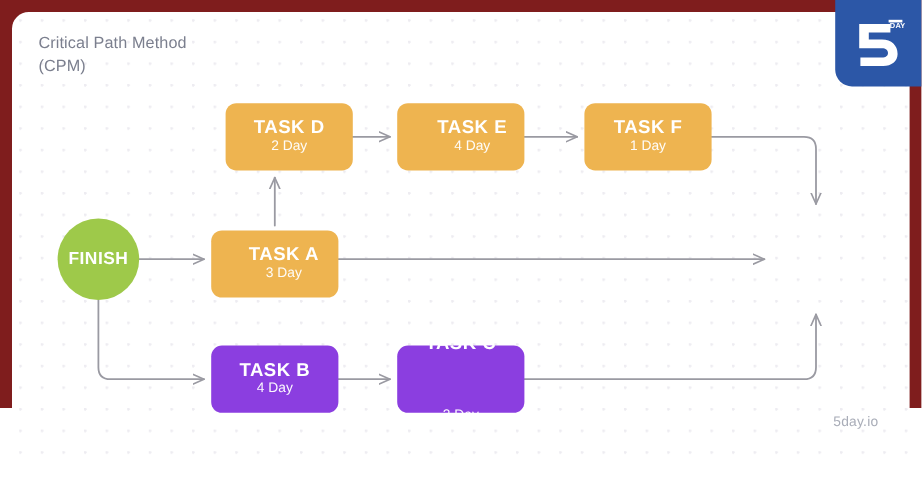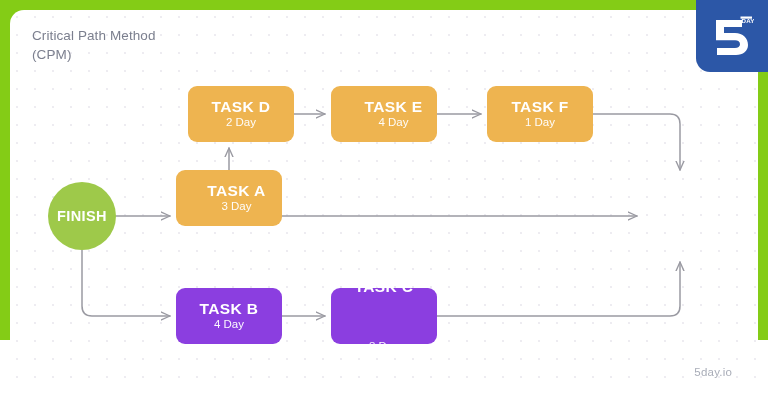--- a/index.html
+++ b/index.html
@@ -4,21 +4,21 @@
 <style>
   * { box-sizing: border-box; margin: 0; padding: 0; }
   html, body {
     width: 768px; height: 404px;
     font-family: "Liberation Sans", sans-serif;
     overflow: hidden;
   }
   #stage {
     position: relative;
     width: 768px; height: 340px;
-    background: #84cc16;
+    background: #7f1d1d;
     text-decoration: underline;
   }
   
   #card {
     position: absolute;
     left: 10px; top: 10px;
     width: 748px; height: 380px;
     background: #ffffff;
     border-radius: 14px;
     overflow: hidden;
@@ -60,21 +60,21 @@
     width: 2px; height: 2px;
   }
   #logo-mark {
     position: absolute;
     left: 14px; top: 14px;
     width: 44px; height: 44px;
   }
   
   #watermark {
     position: absolute;
-    right: 26px; bottom: 12px;
+    right: 26px; bottom: 32px;
     font-size: 11.5px;
     color: #a9adb8;
     letter-spacing: .2px;
     margin-top: 48px;
   }
   
   #wires {
     position: absolute;
     inset: 0;
     z-index: 2;
@@ -168,21 +168,21 @@
     <div class="node task" style="left:321px; top:76px; background:#eeb450;padding-left:19px;">
       <span class="tname">TASK E</span>
       <span class="tdur">4 Day</span>
     </div>
 
     <div class="node task" style="left:477px; top:76px; background:#eeb450;">
       <span class="tname">TASK F</span>
       <span class="tdur">1 Day</span>
     </div>
 
-    <div class="node task" style="left:166px; top:160px; background:#eeb450;padding-left:15px;">
+    <div class="node task" style="left:166px; top:182px; background:#eeb450;padding-left:15px;">
       <span class="tname">TASK A</span>
       <span class="tdur">3 Day</span>
     </div>
 
     <div class="node task" style="left:166px; top:278px; background:#8b3ee0;">
       <span class="tname">TASK B</span>
       <span class="tdur">4 Day</span>
     </div>
 
     <div class="node task" style="left:321px; top:278px; background:#8b3ee0;gap:44px;">

